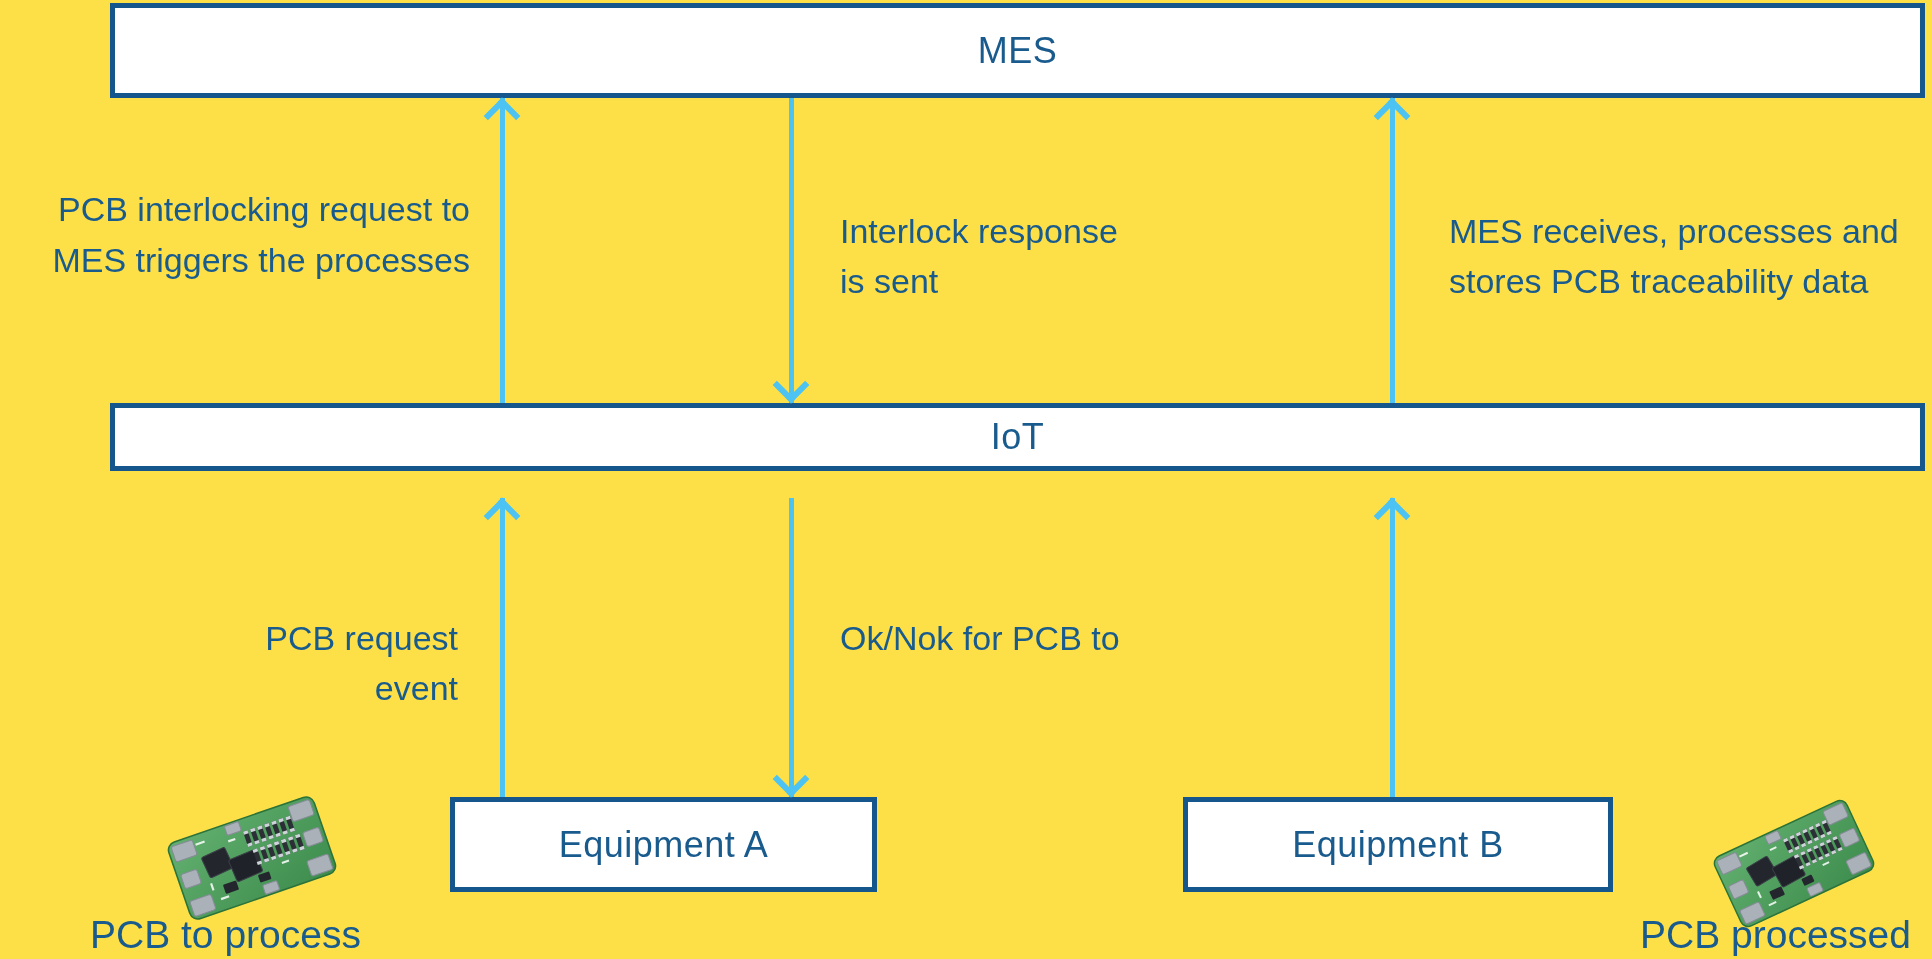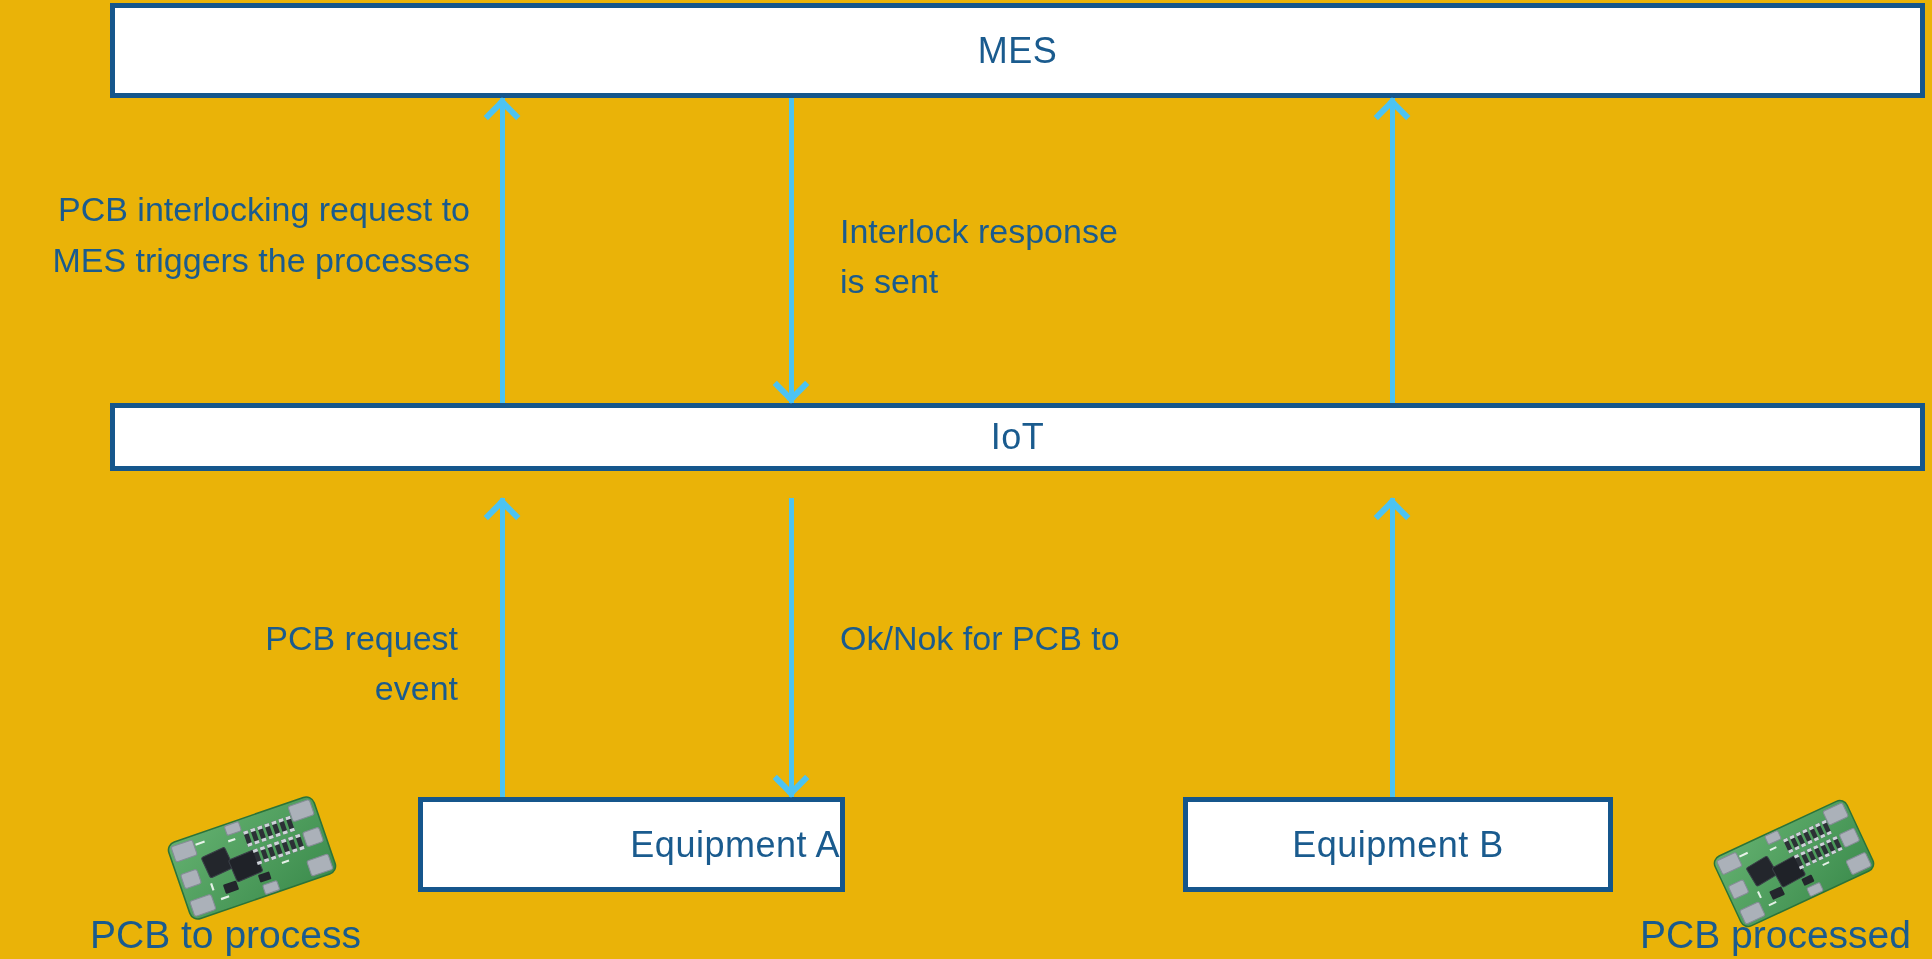--- a/index.html
+++ b/index.html
@@ -4,21 +4,21 @@
 <style>
   :root{
     --box-border:#15568c;
     --text:#1a5b8e;
     --arrow:#4cc3f2;
   }
   html,body{margin:0;padding:0;background:#ffffff;}
   #canvas{
     position:relative;
     width:1932px;height:959px;
-    background:#eab308;
+    background:#fde047;
     font-family:"Liberation Sans", sans-serif;
     overflow:hidden;
   }
   .node{
     position:absolute;
     box-sizing:border-box;
     border:5px solid var(--box-border);
     background:#ffffff;
     display:flex;align-items:center;justify-content:center;
     font-size:36px;color:var(--text);
@@ -69,21 +69,21 @@
 <div id="canvas">
 
   <div class="node" style="left:110px;top:3px;width:1815px;height:95px;">
     <span>MES</span>
   </div>
 
   <div class="node" style="left:110px;top:403px;width:1815px;height:68px;">
     <span>IoT</span>
   </div>
 
-  <div class="node" style="left:418px;top:797px;width:427px;height:95px;justify-content:flex-end;">
+  <div class="node" style="left:450px;top:797px;width:427px;height:95px;">
     <span>Equipment A</span>
   </div>
 
   <div class="node" style="left:1183px;top:797px;width:430px;height:95px;">
     <span>Equipment B</span>
   </div>
 
   <div class="arrow" style="left:500px;top:98px;height:305px;">
     <span class="head up"></span>
   </div>
@@ -107,20 +107,24 @@
   <div class="note right" style="left:0;width:458px;top:184px;line-height:51px;margin-left:12px;">
     <div>PCB interlocking request to</div>
     <div>MES triggers the processes</div>
   </div>
 
   <div class="note" style="left:840px;top:206px;">
     <div>Interlock response</div>
     <div>is sent</div>
   </div>
 
+  <div class="note" style="left:1449px;top:206px;">
+    <div>MES receives, processes and</div>
+    <div>stores PCB traceability data</div>
+  </div>
 
   <div class="note right" style="left:258px;width:200px;top:613px;">
     <div>PCB request</div>
     <div>event</div>
   </div>
 
   <div class="note" style="left:840px;top:613px;">
     <div>Ok/Nok for PCB to</div>
   </div>
 

